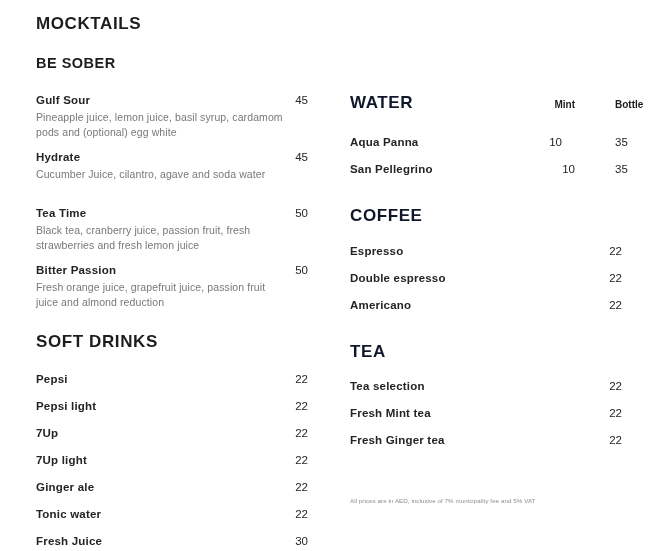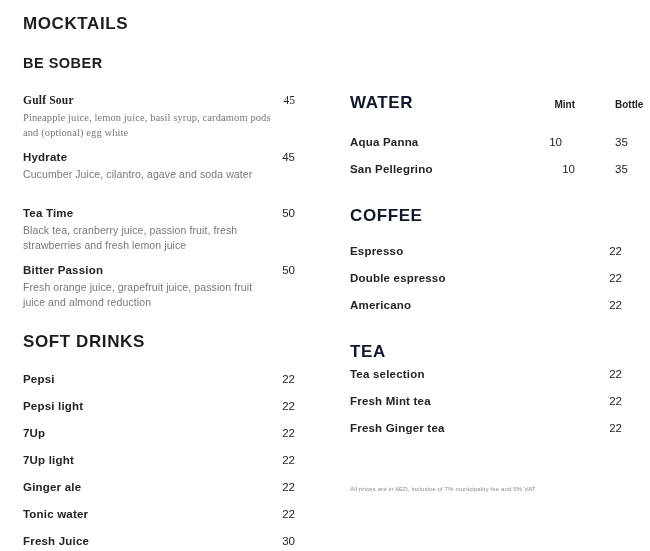--- a/index.html
+++ b/index.html
@@ -8,21 +8,21 @@
     font-family: "Liberation Sans", "DejaVu Sans", sans-serif;
     color:#2b2b2b;
   }
   .page {
     position:relative;
     width:650px; height:551px;
     background:#ffffff;
     overflow:hidden;
   }
   .col { position:absolute; top:0; }
-  .col-left  { left:23px;  width:272px; }
+  .col-left  { left:36px;  width:272px; }
   .col-right { left:350px; width:272px; }
 
   .h1 {
     font-size:17px; font-weight:700; color:#1d1d1d;
     letter-spacing:0.6px; line-height:20px;
   }
   .h1-mocktails { margin-top:14px; }
   .h1-softdrinks { margin-top:22px; }
   .h2 {
     font-size:14.5px; font-weight:700; color:#1d1d1d;
@@ -41,21 +41,21 @@
   .price {
     width:40px; text-align:right;
     font-size:11.5px; font-weight:500; color:#242424; line-height:14px;
   }
   .desc {
     margin-top:3px; max-width:252px;
     font-size:10.5px; font-weight:400; color:#787878;
     line-height:15px; letter-spacing:0.1px;
   }
 
-  .mock-item-1 { margin-top:21px;font-family:Liberation Serif, serif; }
+  .mock-item-1 { margin-top:21px; }
   .mock-item   { margin-top:10px; }
   .mock-item-tea { margin-top:24px; }
 
   .sd-row-first { margin-top:20px; }
   .sd-row { margin-top:13px; }
 
   
   .water-head { margin-top:93px; }
   .water-head .rh { flex:1; }
   .colhdr {
@@ -68,21 +68,21 @@
   .num {
     font-size:11.5px; font-weight:500; color:#242424; line-height:14px;
   }
 
   .coffee-head { margin-top:30px; }
   .r-row-first { margin-top:18px; }
   .r-row { margin-top:13px; }
   .r-price { width:47px; text-align:right;
     font-size:11.5px; font-weight:500; color:#242424; line-height:14px; }
   .tea-head { margin-top:30px; }
-  .tea-row-first { margin-top:5px; }
+  .tea-row-first { margin-top:17px; }
 
   .footnote {
     margin-top:50px;
     font-size:10px; color:#8d8d8d; line-height:12px;
     letter-spacing:0.1px;
     transform:scale(0.62); transform-origin:left top;
     width:161%;
     white-space:nowrap;
   }
 </style>

